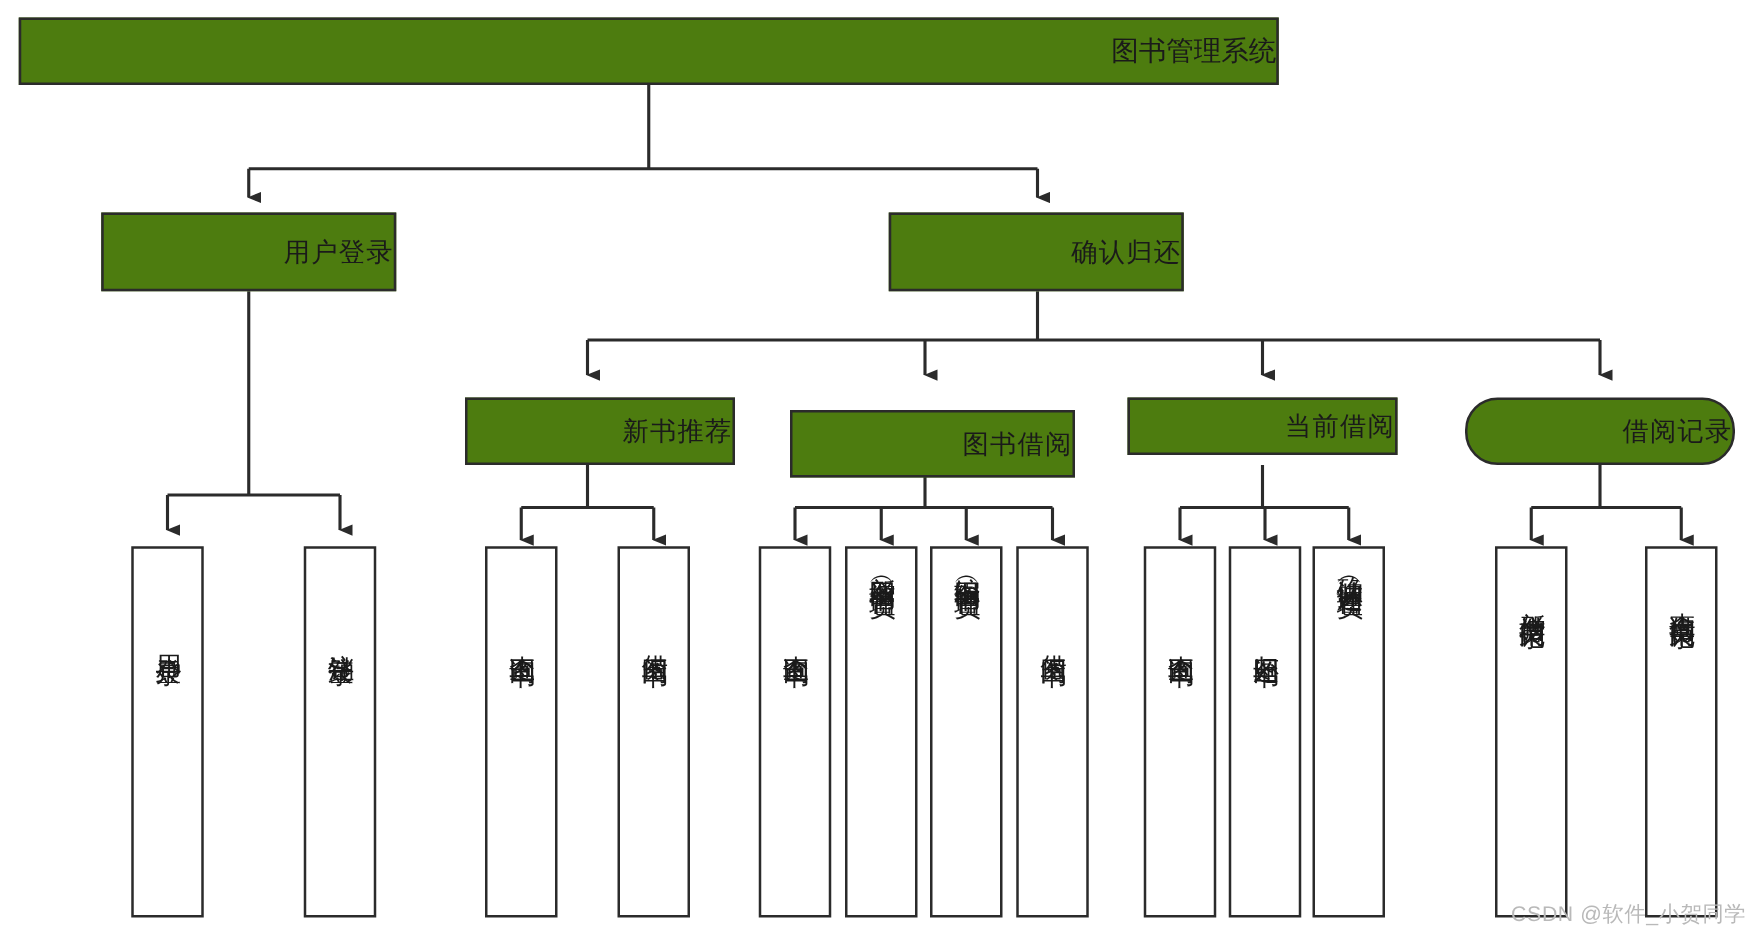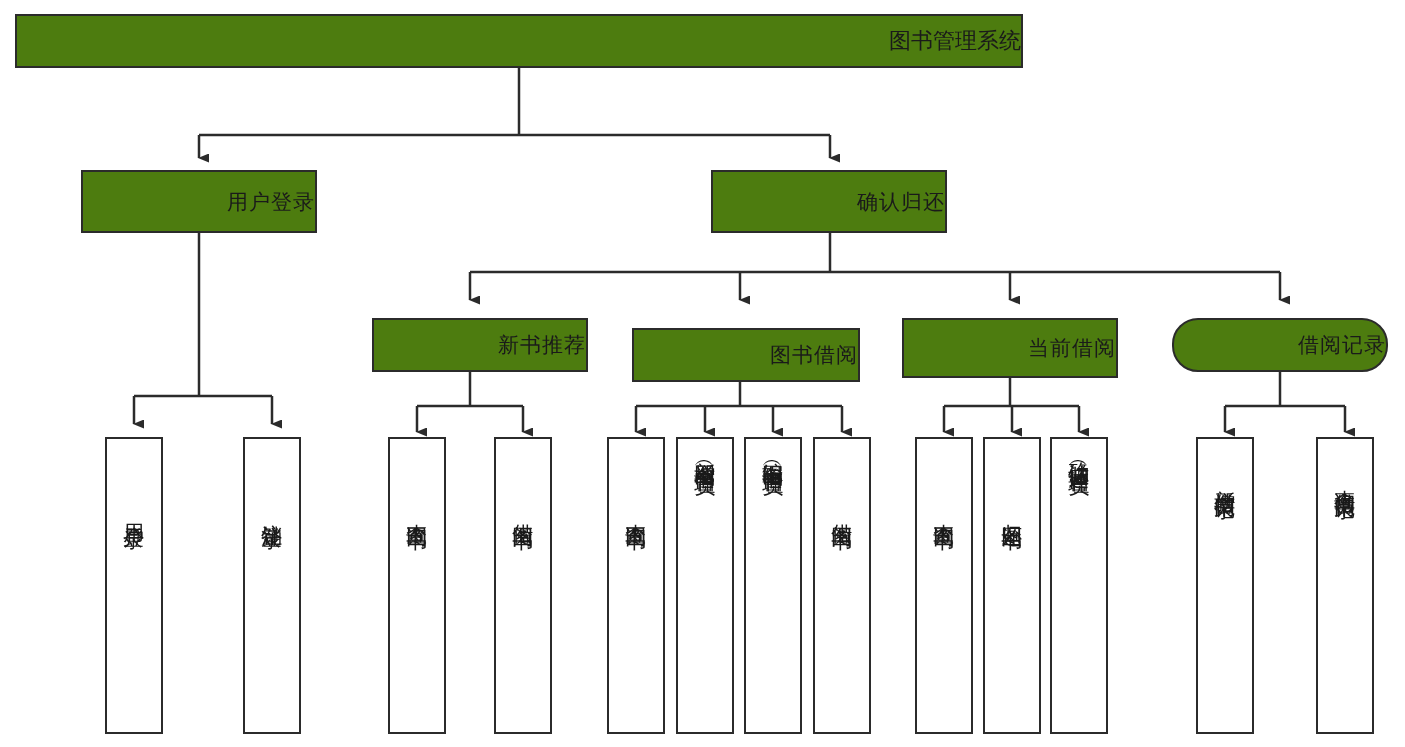--- a/index.html
+++ b/index.html
@@ -139,21 +139,21 @@
   <div class="node h" style="left:711px; top:170px; width:236px; height:63px;">
     <span>确认归还</span>
   </div>
 
   <div class="node h" style="left:362px; top:318px; width:216px; height:54px;margin-left:10px;">
     <span>新书推荐</span>
   </div>
   <div class="node h" style="left:632px; top:328px; width:228px; height:54px;">
     <span>图书借阅</span>
   </div>
-  <div class="node h" style="left:902px; top:318px; width:216px; height:60px;">
+  <div class="node h" style="left:902px; top:318px; width:216px; height:46px;">
     <span>当前借阅</span>
   </div>
   <div class="node h" style="left:1172px; top:318px; width:216px; height:54px;border-radius:26px;">
     <span>借阅记录</span>
   </div>
 
   <div class="leaf mid" style="left:105px; top:437px; width:58px; height:297px;">
     <span class="vtext" style="margin-top:68px;">用户登录</span>
   </div>
   <div class="leaf mid" style="left:243px; top:437px; width:58px; height:297px;">
@@ -190,14 +190,15 @@
     <span class="vtext" style="margin-top:6px;">确认归还（管理员）</span>
   </div>
 
   <div class="leaf" style="left:1196px; top:437px; width:58px; height:297px;">
     <span class="vtext" style="margin-top:34px;">新增借阅记录</span>
   </div>
   <div class="leaf" style="left:1316px; top:437px; width:58px; height:297px;">
     <span class="vtext" style="margin-top:34px;">查询借阅记录</span>
   </div>
 
+  <div class="watermark">CSDN @软件_小贺同学</div>
 
 </div>
 
 </body></html>

